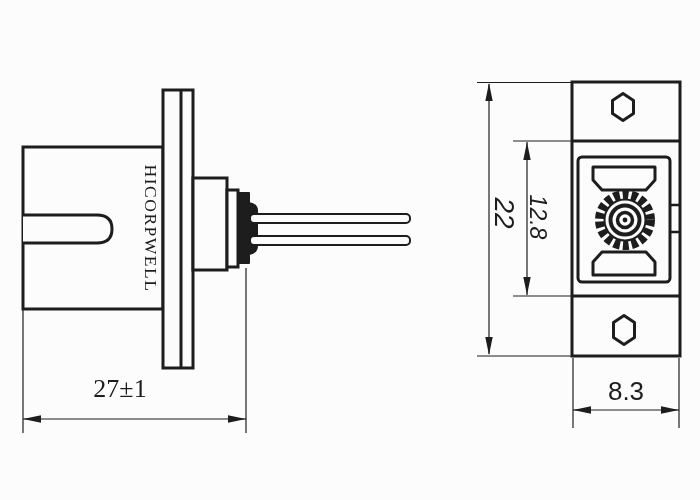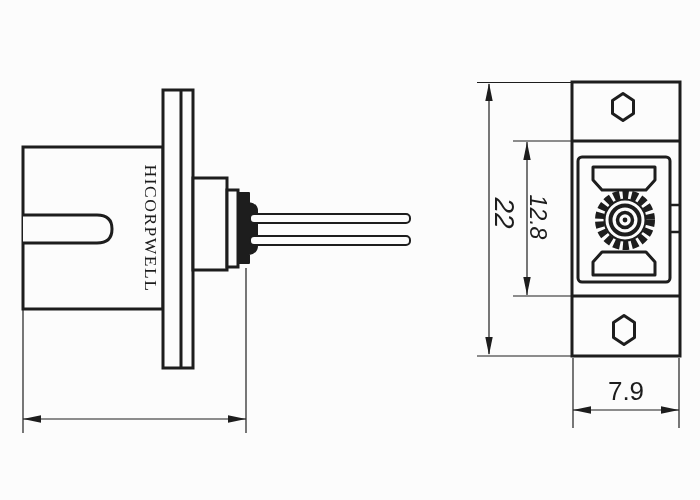--- a/index.html
+++ b/index.html
@@ -105,17 +105,18 @@
 
       <line x1="573" y1="358" x2="573" y2="428"></line>
       <line x1="679" y1="358" x2="679" y2="428"></line>
       <line x1="573" y1="410" x2="679" y2="410"></line>
       <polygon points="573,410 591,406.3 591,413.7" fill="#1d1d1d" stroke="none"></polygon>
       <polygon points="679,410 661,406.3 661,413.7" fill="#1d1d1d" stroke="none"></polygon>
     </g>
   </svg>
 
   <div class="label brand-text">HICORPWELL</div>
+  <div class="label dim dim-side-width">27±1</div>
   <div class="label dim dim-front-height">22</div>
   <div class="label dim dim-front-inner-height">12.8</div>
-  <div class="label dim dim-front-width">7.9</div>
+  <div class="label dim dim-front-width">8.3</div>
 
 </div>
 
 </body></html>

